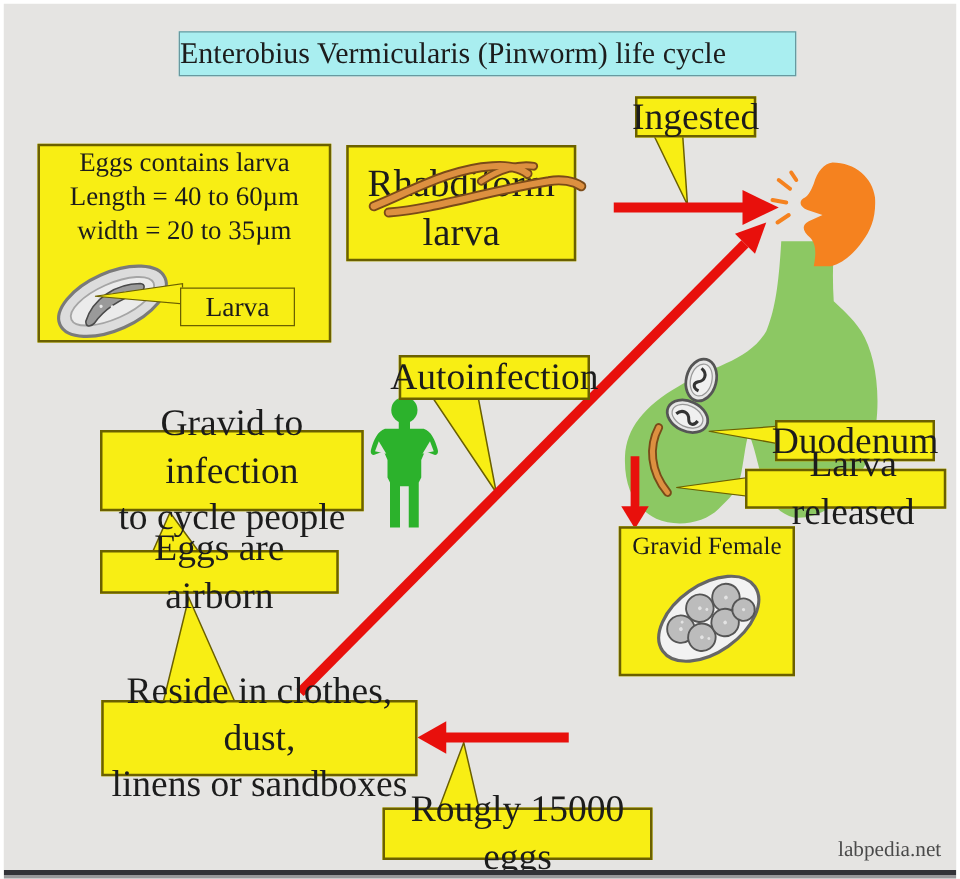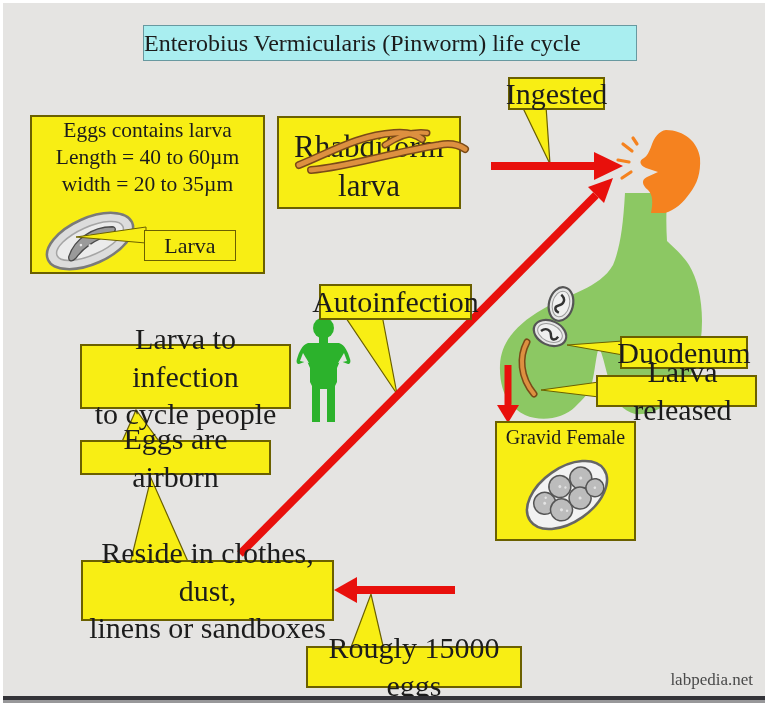--- a/index.html
+++ b/index.html
@@ -224,21 +224,21 @@
           <circle cx="-9" cy="13" r="1.2"></circle>
             <circle cx="9" cy="10" r="1.5"></circle>
           <circle cx="27" cy="10" r="1.3"></circle>
         </g>
       </g>
     </svg>
   </div>
 
 
   <div class="ybox" style="left:77px; top:341px; width:211px; height:65px;">
-    <span>Larva to infection</span>
+    <span>Gravid to infection</span>
     <span>to cycle people</span>
   </div>
 
   <div class="ybox" style="left:77px; top:437px; width:191px; height:35px;">
     <span>Eggs are airborn</span>
   </div>
 
   <div class="ybox" style="left:78px; top:557px; width:253px; height:61px;">
     <span>Reside in clothes, dust,</span>
     <span>linens or sandboxes</span>

